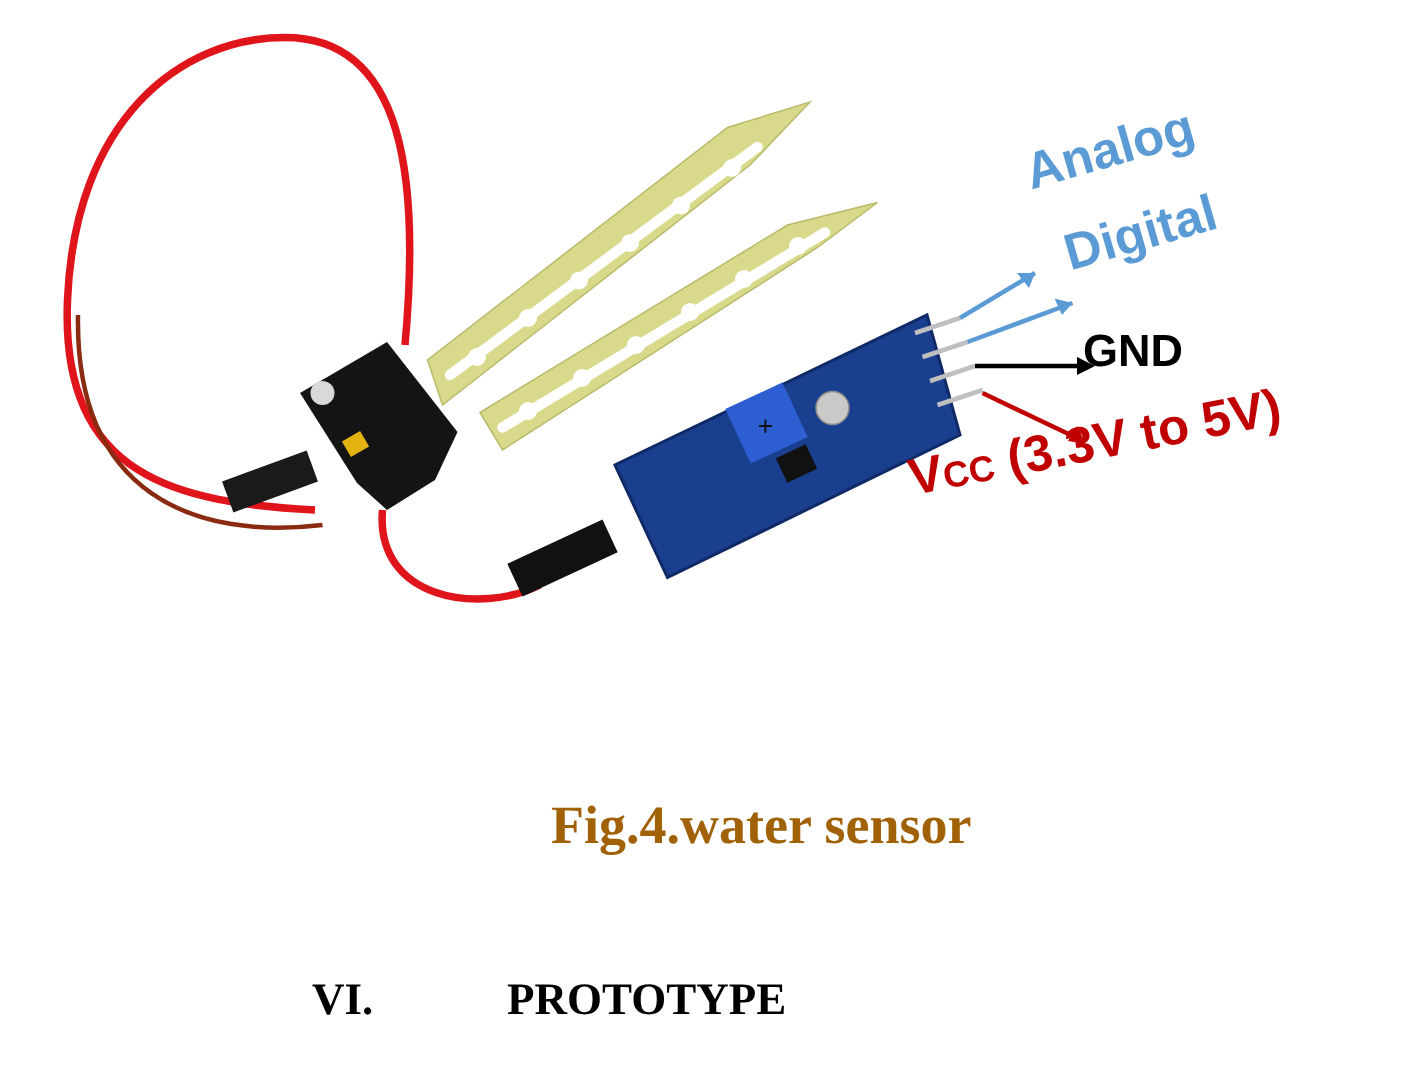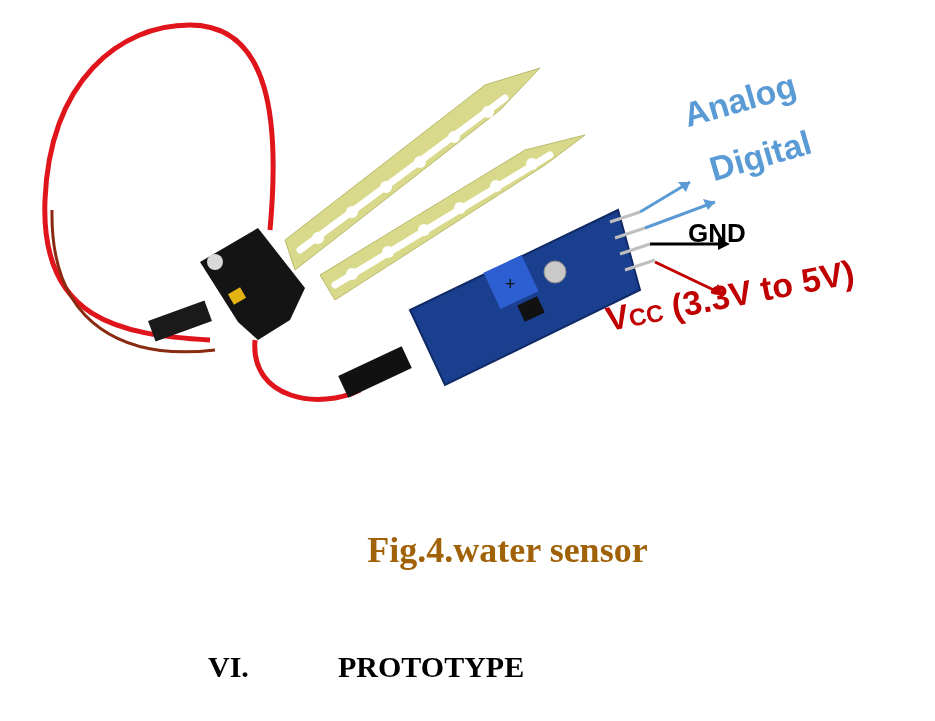--- a/index.html
+++ b/index.html
@@ -2,21 +2,21 @@
 <html><head>
   <meta charset="utf-8">
   <style>
     html, body { margin: 0; padding: 0; background: #ffffff; }
     body { width: 935px; height: 721px; position: relative; overflow: hidden; font-family: "Liberation Serif", serif; }
     .figure { position: absolute; left: 0; top: 0; width: 935px; height: 430px; }
     .figure svg { position: absolute; left: 0; top: 0; }
     .lbl { position: absolute; font-family: "Liberation Sans", sans-serif; font-weight: bold; white-space: nowrap; transform-origin: left bottom; }
     .lbl-analog { left: 690px; top: 96px; font-size: 34px; transform: rotate(-16deg); }
     .lbl-digital { left: 716px; top: 150px; font-size: 34px; transform: rotate(-16deg); }
-    .lbl-gnd { left: 688px; top: 218px; font-size: 26px; color: #000; }
+    .lbl-gnd { left: 722px; top: 218px; font-size: 30px; color: #000; }
     .lbl-vcc { left: 610px; top: 300px; font-size: 34px; transform: rotate(-11deg); }
     .lbl-vcc .sub { font-size: 24px; }
     .caption { position: absolute; left: 0; width: 935px; top: 529px; text-align: center; font-size: 36px; font-weight: bold; color: #a16207; padding-left: 40px; }
     .heading { position: absolute; top: 650px; left: 208px; font-size: 30px; font-weight: bold; color: #000; }
     .heading .num { display: inline-block; width: 130px; }
   </style>
 </head>
 <body>
 
 <div class="figure">

